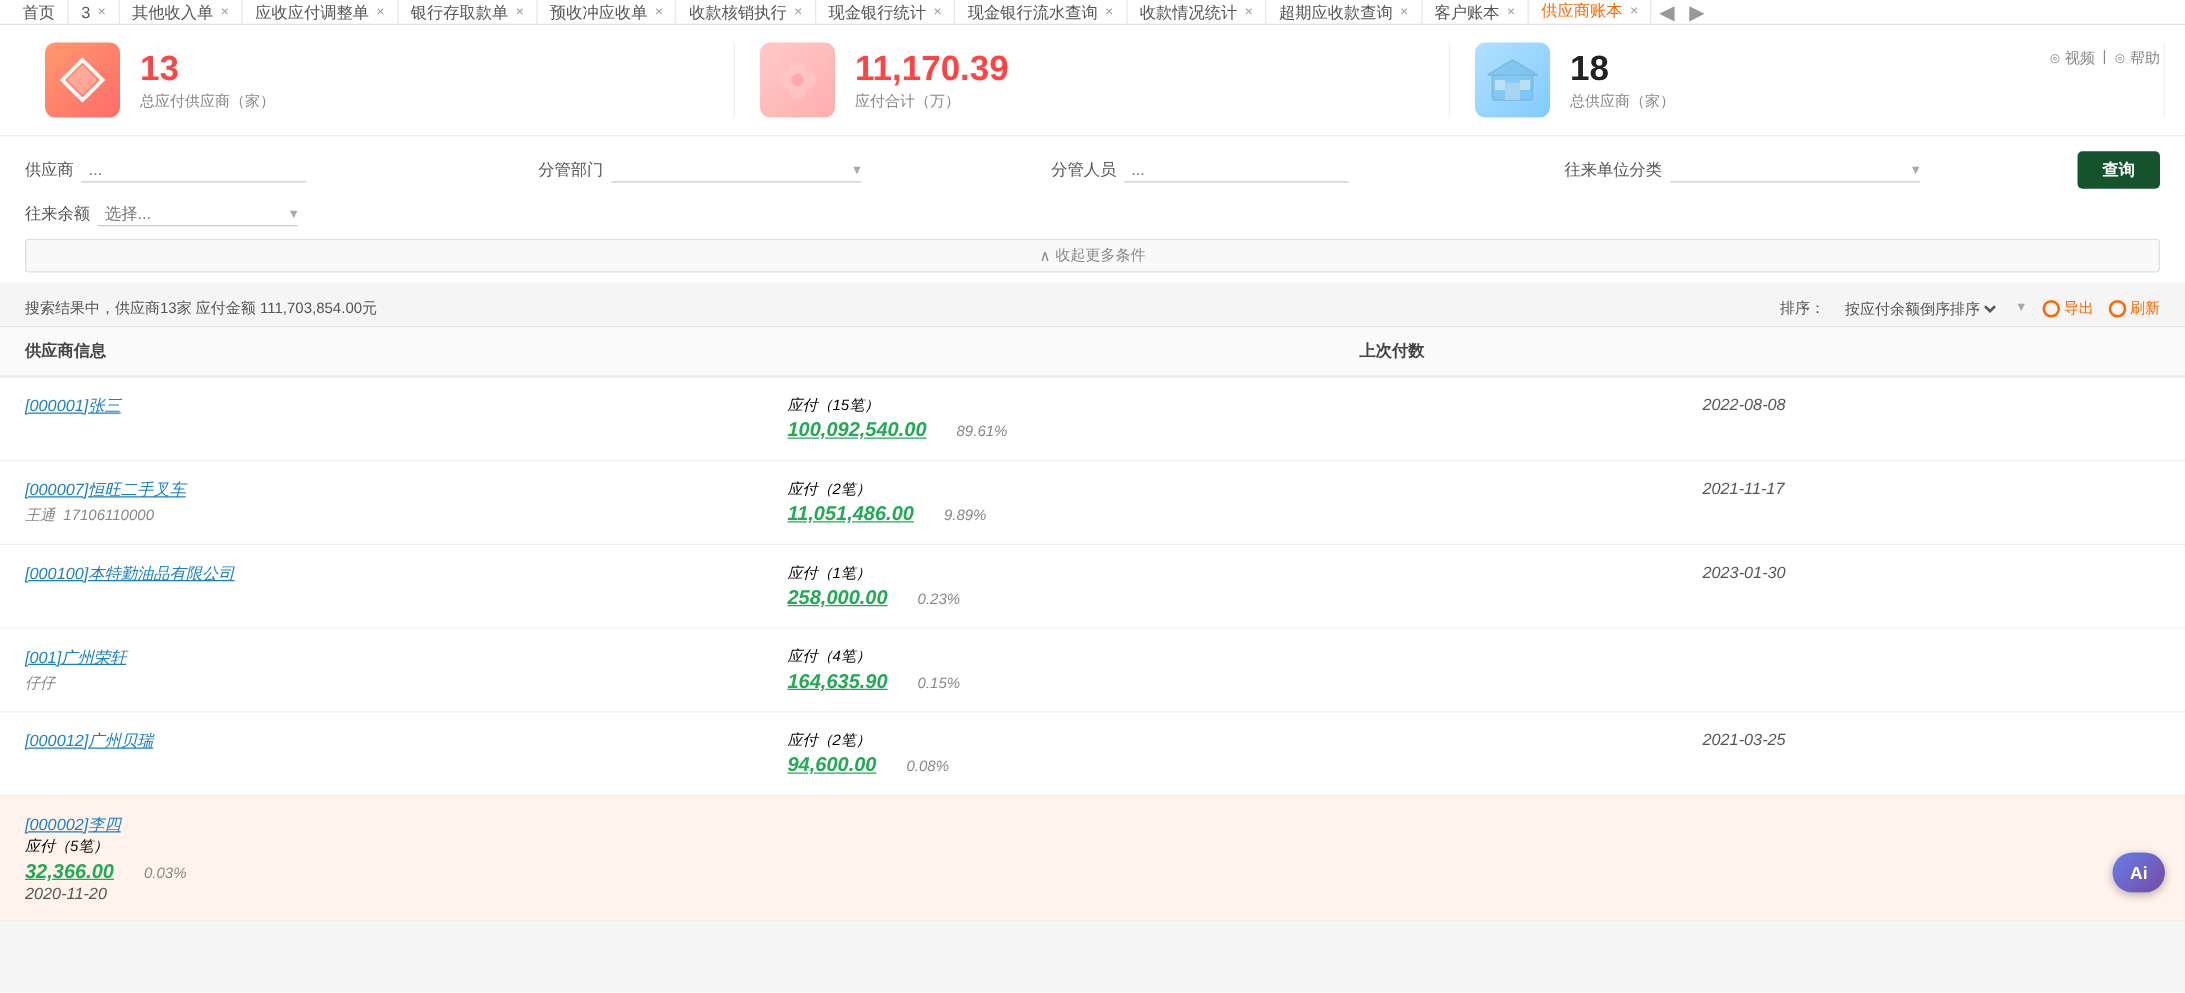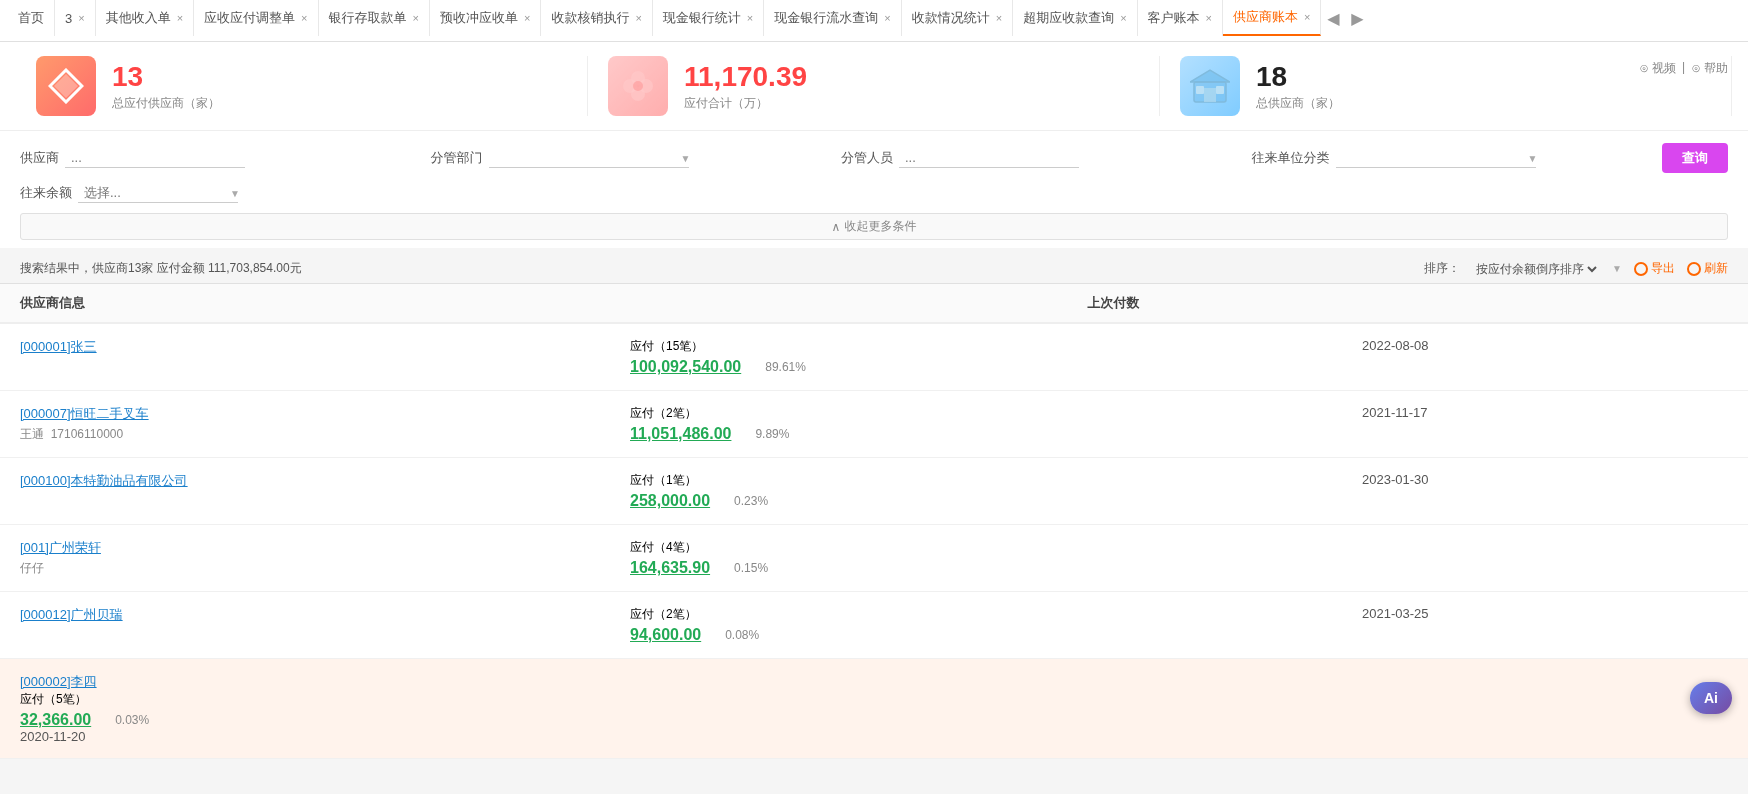--- a/index.html
+++ b/index.html
@@ -1,22 +1,22 @@
 <!DOCTYPE html>
 <html><head>
   <meta charset="utf-8">
   <style>
     * { box-sizing: border-box; margin: 0; padding: 0; }
     body { font-family: 'Microsoft YaHei', Arial, sans-serif; font-size: 13px; background: #f5f5f5; color: #333; overflow-x: hidden; }
 
     
     .top-nav {
-      display: flex; 
+      display: flex; align-items: center;
       background: #fff; border-bottom: 1px solid #e0e0e0;
-      height: 42px; padding: 0 8px; overflow: hidden;
+      height: 20px; padding: 0 8px; overflow: hidden;
     }
     .nav-tab {
       display: inline-flex; align-items: center; padding: 0 10px;
       height: 36px; white-space: nowrap; cursor: pointer;
       font-size: 13px; color: #555; border-right: 1px solid #e8e8e8;
       flex-shrink: 0;
     }
     .nav-tab.active { color: #ff6600; border-bottom: 2px solid #ff6600; }
     .nav-tab .close-x { margin-left: 6px; color: #999; font-size: 11px; cursor: pointer; }
     .nav-arrow { width: 24px; height: 36px; display: flex; align-items: center; justify-content: center; cursor: pointer; color: #999; font-size: 16px; }
@@ -43,21 +43,21 @@
     }
     .filter-row { display: flex; align-items: center; margin-bottom: 10px; flex-wrap: wrap; gap: 10px; }
     .filter-item { display: flex; align-items: center; gap: 6px; }
     .filter-label { font-size: 13px; color: #555; white-space: nowrap; }
     .filter-input {
       border: none; border-bottom: 1px solid #ccc; outline: none;
       font-size: 13px; color: #999; padding: 2px 6px; width: 180px;
       background: transparent;
     }
     .btn-search {
-      background: #d946ef; color: #fff; border: none; padding: 6px 20px;
+      background: #14532d; color: #fff; border: none; padding: 6px 20px;
       border-radius: 4px; cursor: pointer; font-size: 13px; font-weight: bold;
     }
     .btn-collapse {
       display: flex; align-items: center; justify-content: center;
       color: #888; font-size: 12px; cursor: pointer; padding: 4px 12px;
       background: #f9f9f9; border: 1px solid #e0e0e0; border-radius: 3px; margin: 0 auto;
     }
     .btn-collapse .chevron { margin-right: 4px; }
 
     
@@ -77,21 +77,21 @@
       display: flex; align-items: center; padding: 10px 20px;
       border-bottom: 2px solid #eee; font-size: 13px; font-weight: bold; color: #444;
       background: #fafafa;
     }
     .col-supplier { flex: 2.5; }
     .col-trans { flex: 3; }
     .col-lastpay { flex: 1.5; }
 
     .table-data-row {
       display: flex; align-items: flex-start; padding: 14px 20px;
-      border-bottom: 1px solid #f0f0f0; cursor: pointer;
+      border-bottom: 1px solid #f0f0f0; cursor: pointer; font-style: italic;
     }
     .table-data-row.highlighted { background: #fff3ec; flex-direction: column; }
 
     .supplier-name { color: #1a7fcb; font-size: 13px; text-decoration: underline; cursor: pointer; }
     .supplier-contact { font-size: 12px; color: #888; margin-top: 3px; }
 
     .trans-info { display: flex; flex-direction: column; }
     .trans-label { font-size: 12px; color: #000000; margin-bottom: 3px; }
     .trans-amount { color: #22aa55; font-size: 16px; font-weight: bold; text-decoration: underline; cursor: pointer; }
     .trans-percent { font-size: 12px; color: #888; margin-left: 16px; }

